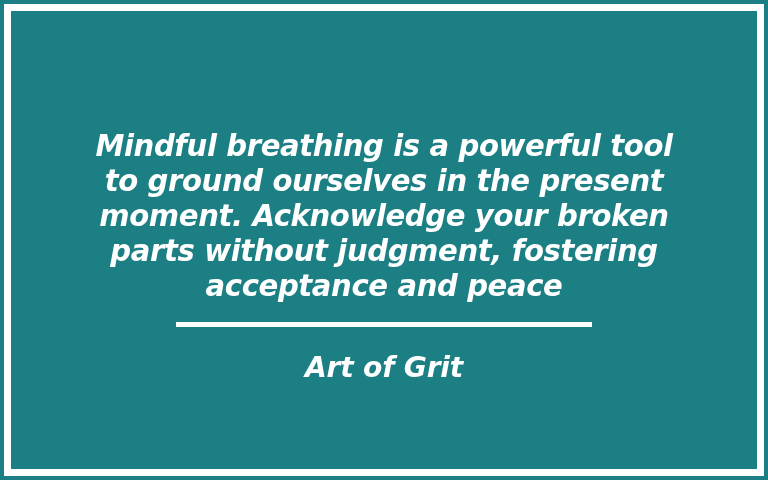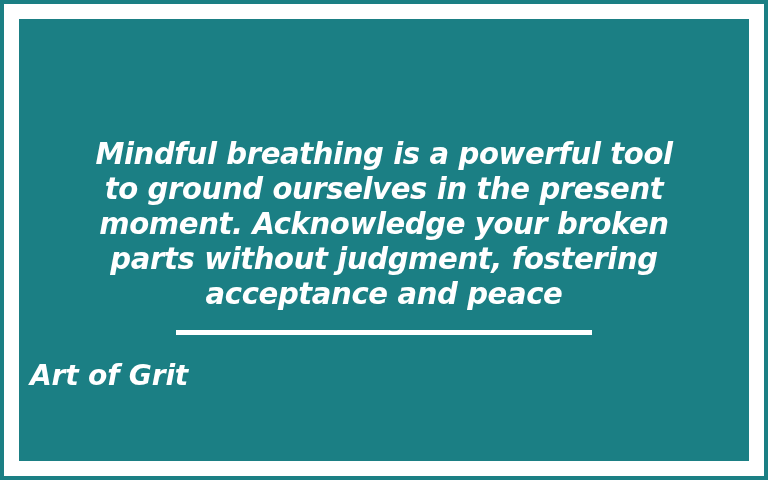--- a/index.html
+++ b/index.html
@@ -23,21 +23,21 @@
     background: #1b7f84;
     padding: 4px;               
   }
 
   
   .frame-outer {
     box-sizing: border-box;
     width: 100%;
     height: 100%;
     background: #ffffff;
-    padding: 15px;               
+    padding: 7px;               
   }
 
   
   .panel {
     box-sizing: border-box;
     width: 100%;
     height: 100%;
     background: #1b7f84;
     position: relative;
     display: flex;
@@ -80,21 +80,21 @@
     width: 416px;
     height: 5px;
     background: #ffffff;
     border: 0;
     margin: 0;
   }
 
   
   .attribution-wrap {
     width: 100%;
-    text-align: left;
+    text-align: center;
     margin-top: 23px;
   }
   .attribution {
     margin: 0;
     color: #ffffff;
     font-family: "DejaVu Sans", "Liberation Sans", sans-serif;
     font-size: 29px;
     font-weight: 700;
     font-style: italic;
     letter-spacing: -0.2px;

